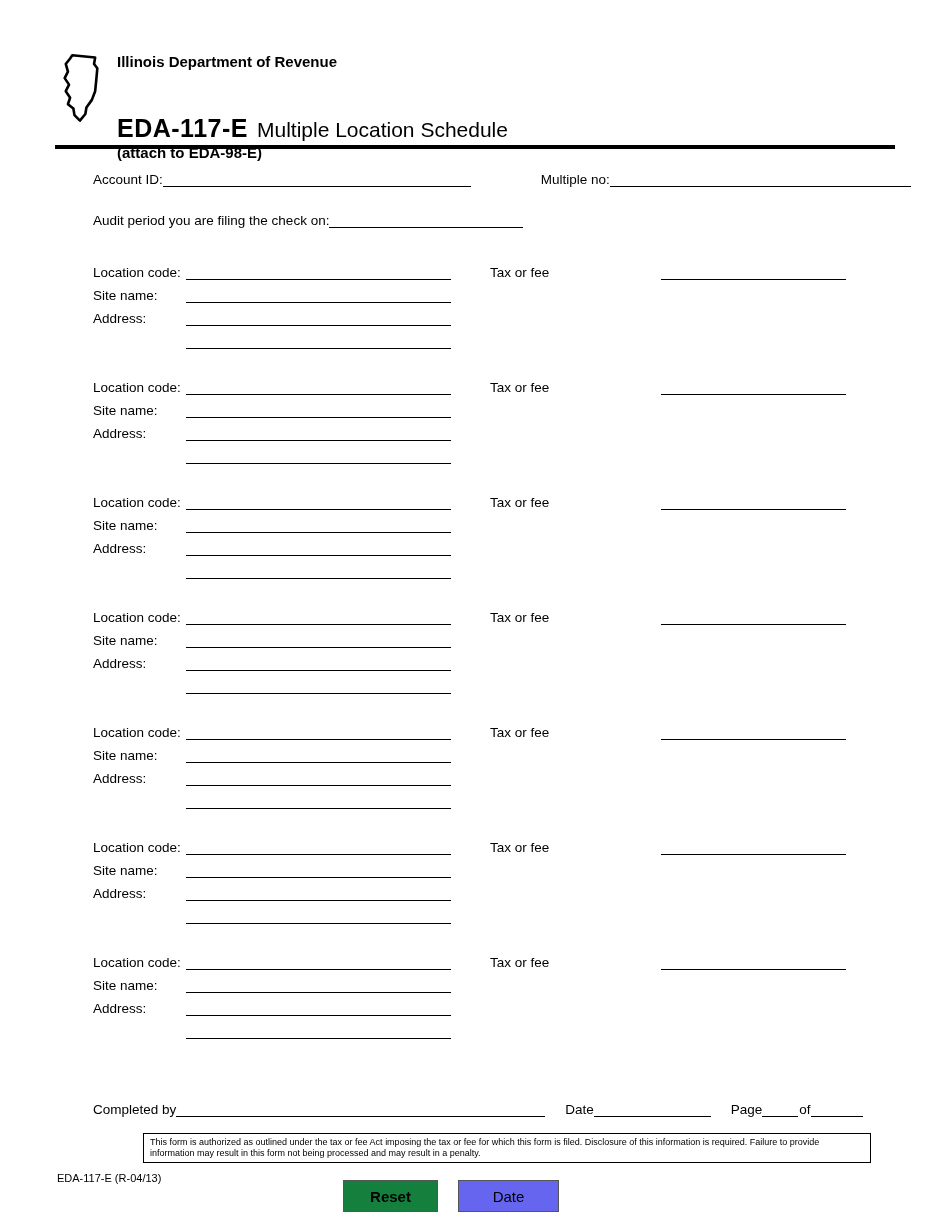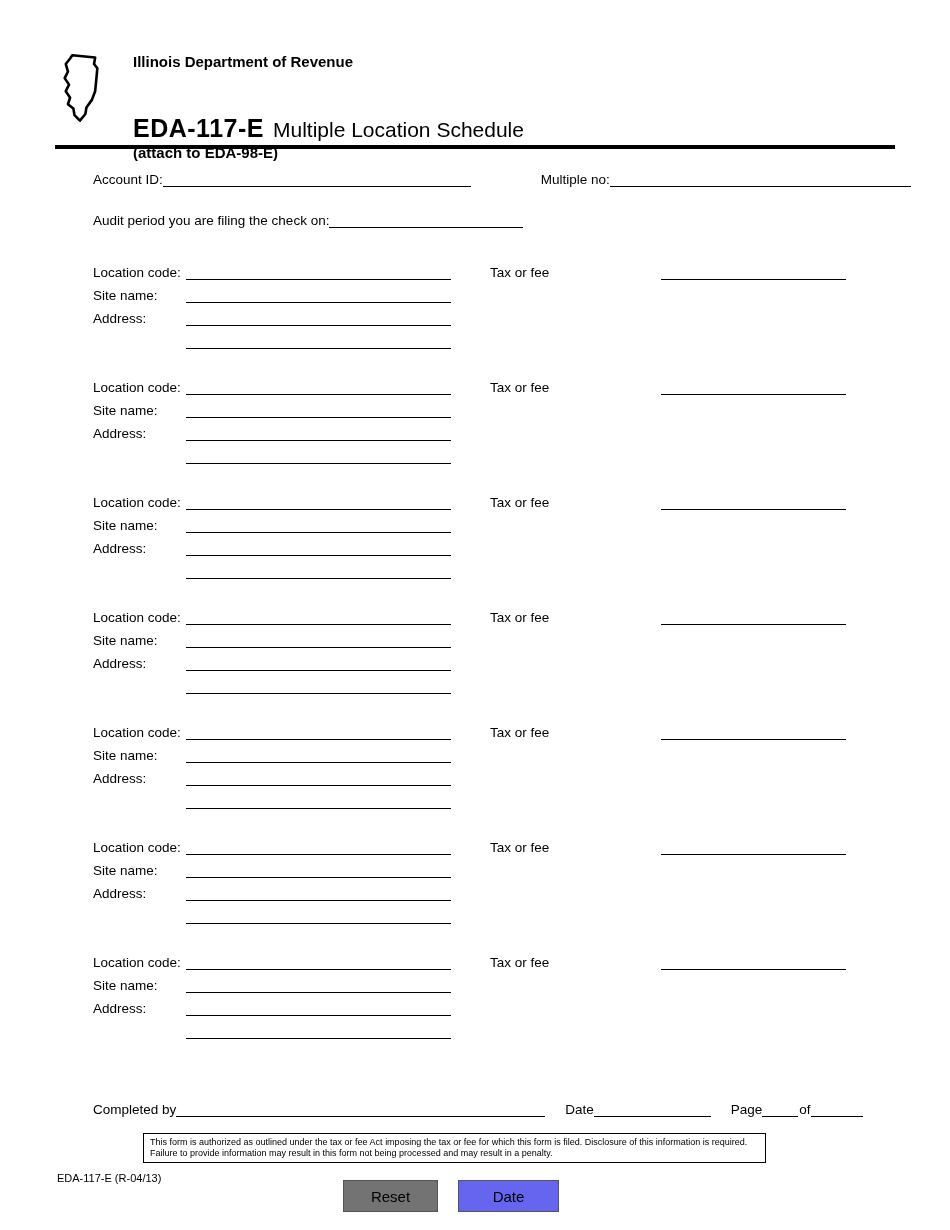--- a/index.html
+++ b/index.html
@@ -15,21 +15,21 @@
 
   
   .banner {
     position:absolute; left:33px; top:14px; width:884px; height:22px;
     border:1px solid #000;
     text-align:center;
     font-size:14px; line-height:20px;
   }
 
   
-  .header { position:absolute; left:55px; top:52px; display:flex;gap:16px; }
+  .header { position:absolute; left:55px; top:52px; display:flex; }
   .logo-wrap { width:52px; height:74px; margin-right:10px; }
   .header-text { padding-top:1px; }
   .agency { font-size:15px; font-weight:bold; }
   .title-line { display:flex; align-items:baseline; margin-top:1px; }
   .form-number { font-size:25px; font-weight:bold; letter-spacing:0.5px; }
   .form-title { font-size:21px; font-weight:normal; margin-left:9px;margin-top:47px; }
   .attach-note { font-size:15px; font-weight:bold; margin-top:1px; }
 
   .thick-rule { position:absolute; left:55px; top:145px; width:840px; height:4px; background:#000; }
 
@@ -58,21 +58,21 @@
   .completed-row { position:absolute; left:57px; top:1100px; width:776px; }
   .line-completed { width:369px; }
   .lbl-date { margin-left:20px; }
   .line-date { width:117px; }
   .lbl-page { margin-left:20px; }
   .line-page { width:36px; }
   .lbl-of { margin-left:1px; }
   .line-of { width:52px; }
 
   .disclaimer-box {
-    position:absolute; left:143px; top:1133px; width:623px;
+    position:absolute; left:143px; top:1133px; width:728px;
     border:1px solid #000;
     padding:3px 6px;
     font-size:9px; line-height:11px;
   }
 
   .form-id { position:absolute; left:57px; top:1172px; font-size:11px; }
 
   .btn {
     position:absolute; top:1180px; height:32px;
     border:1px solid #555;
@@ -278,16 +278,16 @@
     <span class="lbl-of">of</span>
     <span class="fill-line line-of"></span>
   </div>
 
   <div class="disclaimer-box">
     <span>This form is authorized as outlined under the tax or fee Act imposing the tax or fee for which this form is filed. Disclosure of this information is required. Failure to provide information may result in this form not being processed and may result in a penalty.</span>
   </div>
 
   <div class="form-id">EDA-117-E (R-04/13)</div>
 
-  <button class="btn btn-reset" style="background-color: #737373;">Reset</button>
+  <button class="btn btn-reset" style="background-color: #15803d; font-weight: bold;">Reset</button>
   <button class="btn btn-print" style="background-color: rgb(101, 101, 240);">Date</button>
 
 </div>
 
 </body></html>

